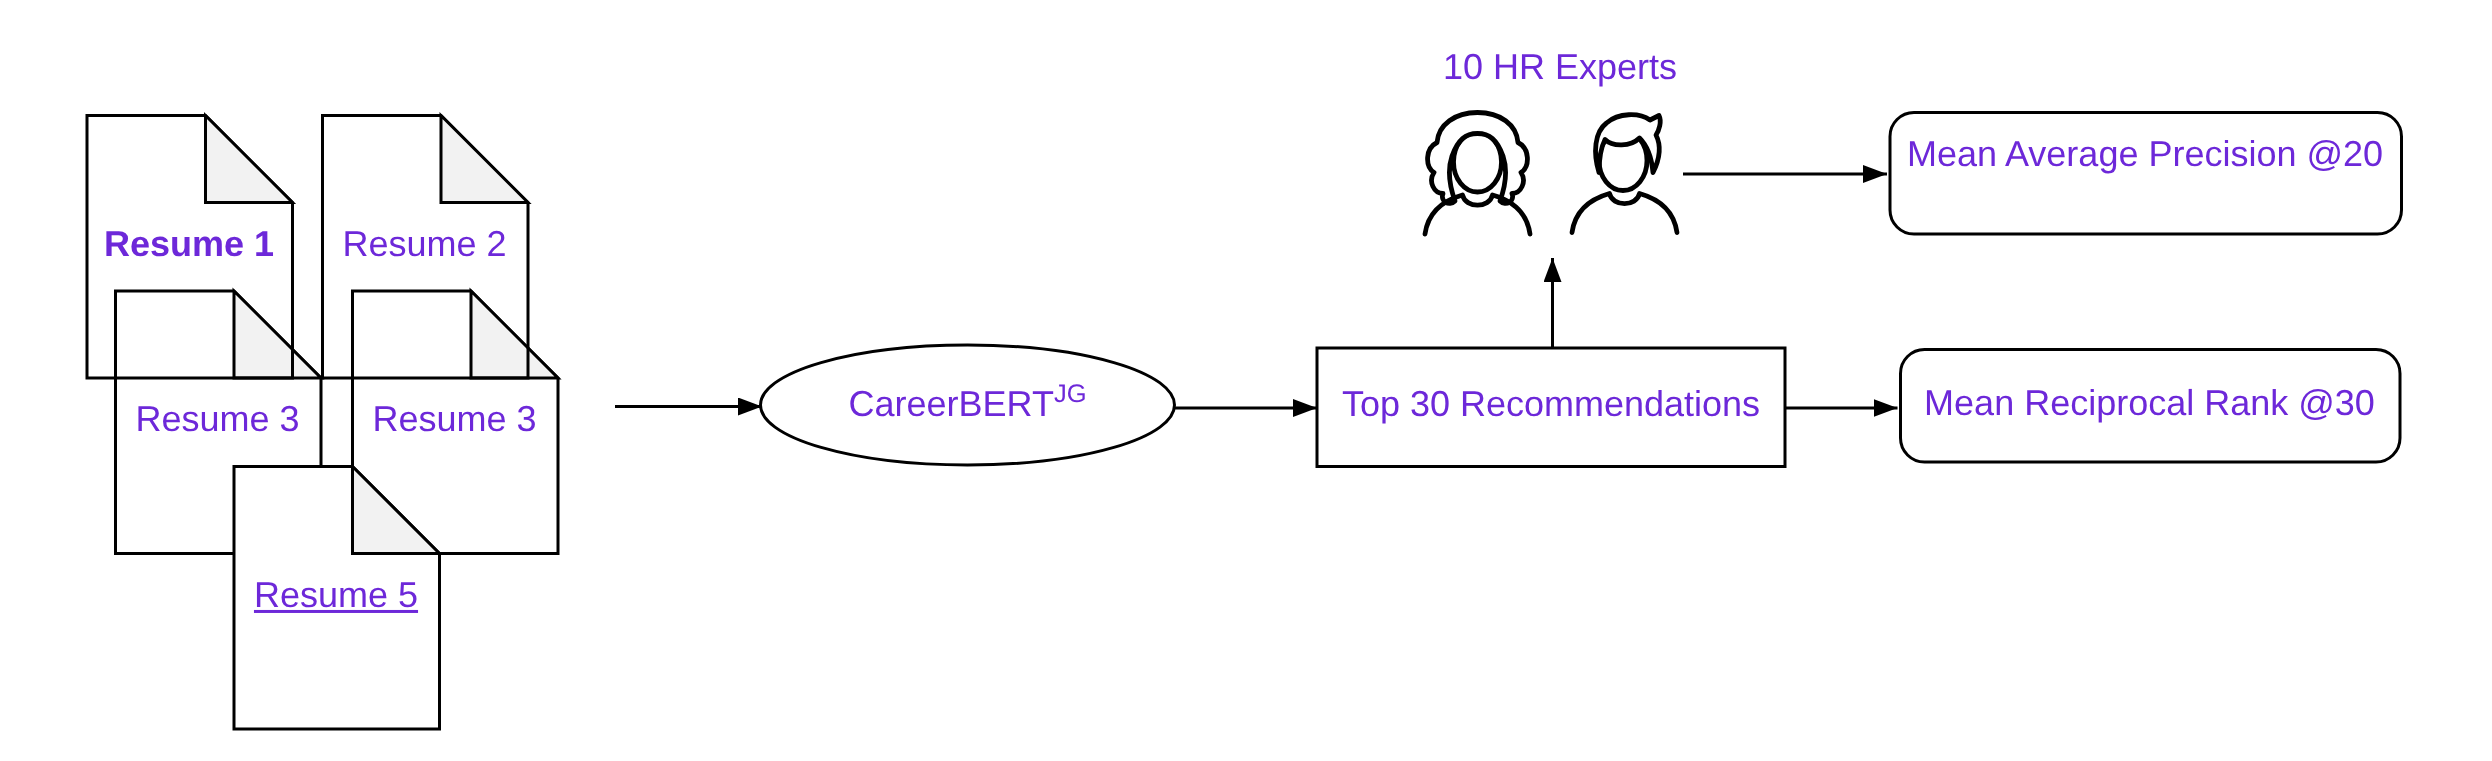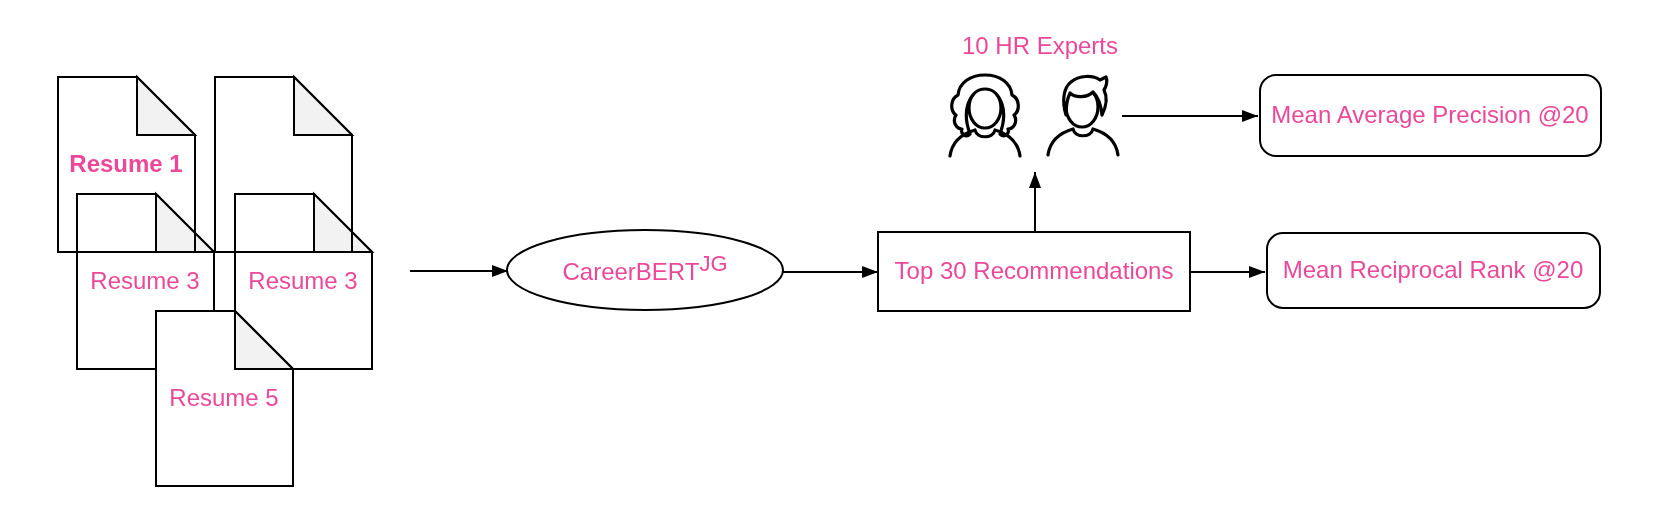--- a/index.html
+++ b/index.html
@@ -13,24 +13,24 @@
     overflow:hidden;
   }
   svg.layer{position:absolute;left:0;top:0;}
   .lbl{
     position:absolute;
     transform:translate(-50%,-50%);
     font-size:24px;
     line-height:1.28;
     text-align:center;
     white-space:nowrap;
-    color:#ec4899;
+    color:#6d28d9;
   }
   .lbl .sup{
-    font-size:22px;
+    font-size:17px;
     vertical-align:super;
     line-height:1;
   }
 </style>
 </head>
 <body>
 
 <div class="stage">
 
   <svg class="layer" width="1661" height="507" viewBox="0 0 1661 507">
@@ -85,31 +85,32 @@
     <g transform="translate(1042,72)" stroke="#000" stroke-width="3.2" stroke-linecap="round" stroke-linejoin="round">
       <ellipse cx="40" cy="35" rx="16" ry="20" fill="#ffffff"></ellipse>
       <path fill="#ffffff" d="M24,43 C20,30 21,16 29,10 C37,3 51,3 58,8 L64,5
                C66,9 64,15 62,18 C66,26 64,35 60,43 C59,32 56,25 51,20
                C45,26 33,26 28,21 C25,27 24,35 24,43 Z"></path>
       <path fill="none" d="M6,83 C8,69 17,61 31,57 C33,66 49,66 51,57 C65,61 74,69 76,83"></path>
     </g>
   </svg>
 
   <div class="lbl" style="left:126px;top:164px;font-weight:bold;">Resume 1</div>
+  <div class="lbl" style="left:283px;top:164px;">Resume 2</div>
   <div class="lbl" style="left:145px;top:281px;">Resume 3</div>
   <div class="lbl" style="left:303px;top:281px;">Resume 3</div>
-  <div class="lbl" style="left:224px;top:398px;">Resume 5</div>
+  <div class="lbl" style="left:224px;top:398px;text-decoration:underline;">Resume 5</div>
 
   <div class="lbl" style="left:645px;top:270px;"><span>CareerBERT</span><span class="sup">JG</span></div>
 
   <div class="lbl" style="left:1034px;top:271px;">
     <div>Top 30 Recommendations</div>
   </div>
 
   <div class="lbl" style="left:1040px;top:46px;">10 HR Experts</div>
 
-  <div class="lbl" style="left:1430px;top:115px;">
+  <div class="lbl" style="left:1430px;top:104px;">
     <div>Mean Average Precision @20</div>
   </div>
 
-  <div class="lbl" style="left:1433px;top:270px;">Mean Reciprocal Rank @20</div>
+  <div class="lbl" style="left:1433px;top:270px;">Mean Reciprocal Rank @30</div>
 
 </div>
 
 </body></html>

